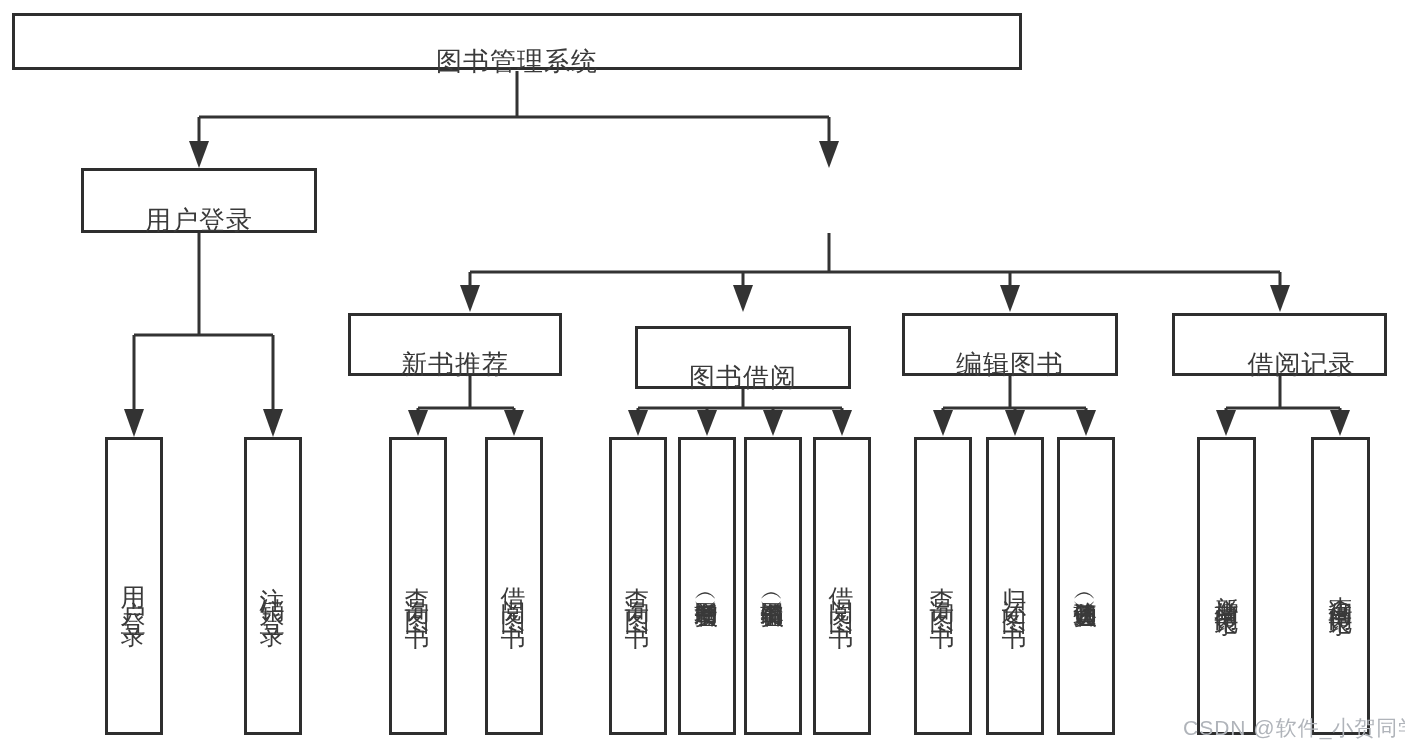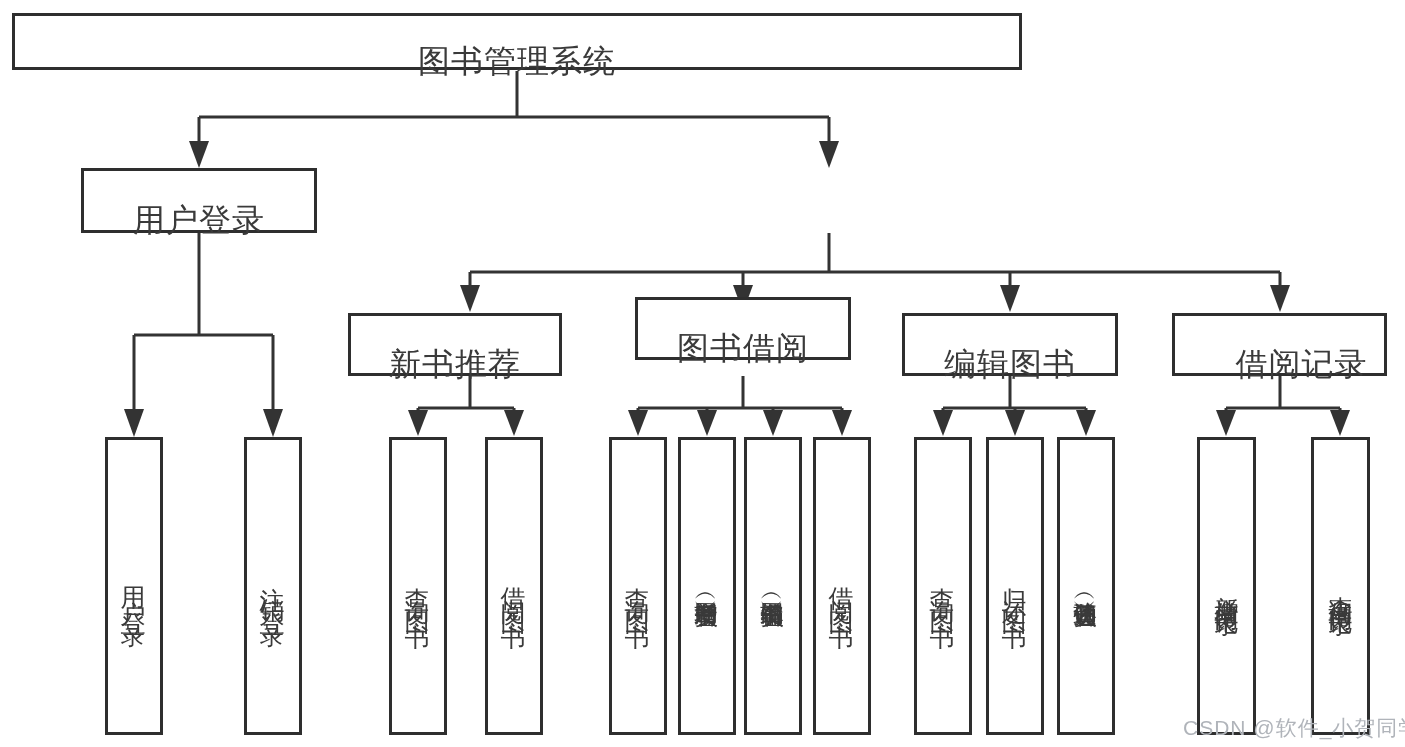--- a/index.html
+++ b/index.html
@@ -15,21 +15,21 @@
   .node {
     position: absolute;
     box-sizing: border-box;
     border: 3px solid #2e2e2e;
     background: #ffffff;
     display: flex;
     align-items: center;
     justify-content: center;
     color: #3a3a3a;
   }
-  .hlabel { font-size: 32px; letter-spacing: 1px; white-space: nowrap; margin-top: 40px; }
+  .hlabel { font-size: 26px; letter-spacing: 1px; white-space: nowrap; margin-top: 40px; }
   .vtext {
     writing-mode: vertical-rl;
     -webkit-writing-mode: vertical-rl;
     text-orientation: mixed;
     font-size: 25px;
     letter-spacing: 0.5em;
     margin-bottom: -12px;
     white-space: nowrap;
   }
   .vbox.mid .vtext { letter-spacing: 0.15em; margin-bottom: -4px; font-size: 24px; }
@@ -93,21 +93,21 @@
     <span class="hlabel">图书管理系统</span>
   </div>
 
   <div class="node" style="left:81px; top:168px; width:236px; height:65px;">
     <span class="hlabel">用户登录</span>
   </div>
 
   <div class="node" style="left:348px; top:313px; width:214px; height:63px;">
     <span class="hlabel">新书推荐</span>
   </div>
-  <div class="node" style="left:635px; top:297px; width:216px; height:63px;">
+  <div class="node" style="left:635px; top:326px; width:216px; height:63px;">
     <span class="hlabel">图书借阅</span>
   </div>
   <div class="node" style="left:902px; top:313px; width:216px; height:63px;">
     <span class="hlabel">编辑图书</span>
   </div>
   <div class="node" style="left:1172px; top:313px; width:215px; height:63px;padding-left:44px;">
     <span class="hlabel">借阅记录</span>
   </div>
 
   <div class="node vbox" style="left:105px; top:437px; width:58px; height:298px;">

